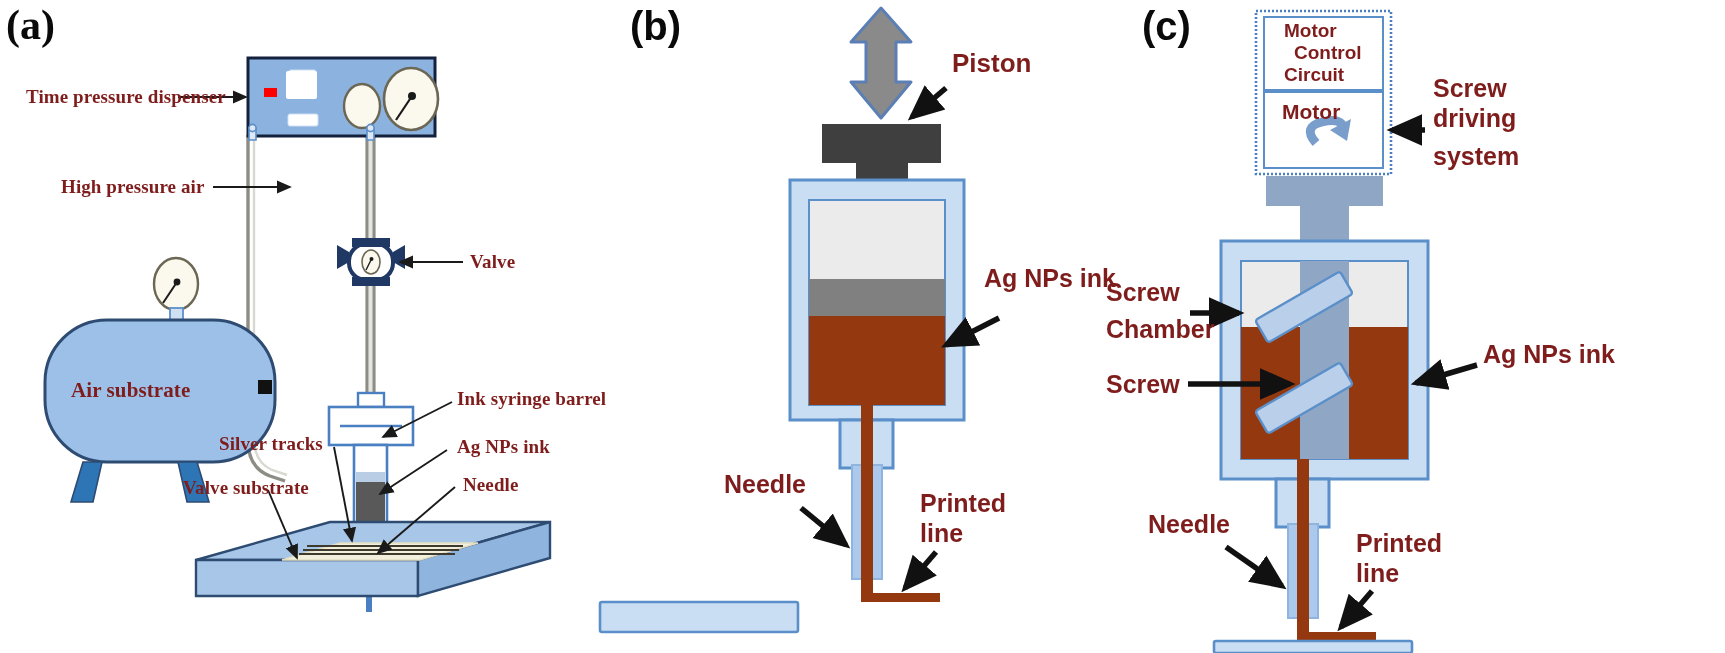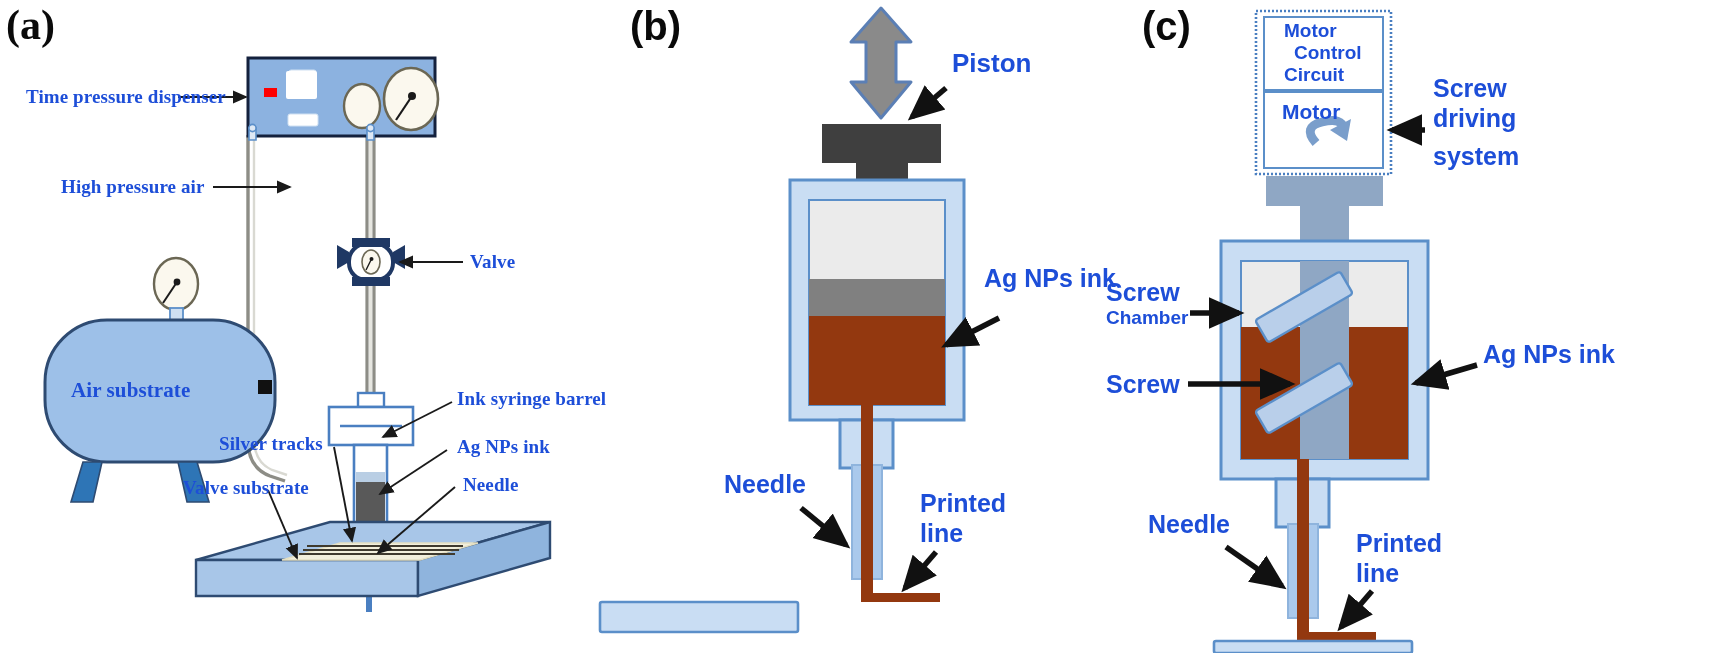--- a/index.html
+++ b/index.html
@@ -7,21 +7,21 @@
   .figure{position:relative;width:1725px;height:653px;background:#ffffff;}
   .panel{position:absolute;top:0;height:653px;}
   #panel-a{left:0;width:600px;}
   #panel-b{left:600px;width:500px;}
   #panel-c{left:1100px;width:625px;}
 
   .panel-label{position:absolute;font-weight:bold;color:#0a0a0a;line-height:1;}
   .panel-label.serif{font-family:"Liberation Serif",serif;}
   .panel-label.sans{font-family:"Liberation Sans",sans-serif;}
 
-  .lbl{position:absolute;color:#1d4ed8;font-weight:bold;line-height:1.12;white-space:pre;}
+  .lbl{position:absolute;color:#7f1d1d;font-weight:bold;line-height:1.12;white-space:pre;}
   .lbl.serif{font-family:"Liberation Serif",serif;font-size:19px;letter-spacing:.1px;}
   .lbl.sans{font-family:"Liberation Sans",sans-serif;font-size:22px;}
   .lbl.sml{font-size:19px;}
 
   svg{position:absolute;left:0;top:0;overflow:visible;}
   .svglayer{position:absolute;left:0;top:0;width:100%;height:653px;pointer-events:none;}
 </style>
 </head>
 <body>
 
@@ -228,21 +228,21 @@
     <div class="lbl sans sml" style="left:184px;top:20px;font-weight:bold;">Motor</div>
     <div class="lbl sans sml" style="left:194px;top:42px;font-weight:bold;">Control</div>
     <div class="lbl sans sml" style="left:184px;top:64px;font-weight:bold;">Circuit</div>
     <div class="lbl sans sml" style="left:182px;top:100px;font-size:21px;">Motor</div>
 
     <div class="lbl sans" style="left:333px;top:74px;font-size:25px;">Screw</div>
     <div class="lbl sans" style="left:333px;top:104px;font-size:25px;">driving</div>
     <div class="lbl sans" style="left:333px;top:134px;font-size:25px;margin-top:8px;">system</div>
 
     <div class="lbl sans" style="left:6px;top:278px;font-size:25px;">Screw</div>
-    <div class="lbl sans" style="left:6px;top:307px;font-size:19px;">Chamber</div>
+    <div class="lbl sans" style="left:6px;top:315px;font-size:25px;">Chamber</div>
     <div class="lbl sans" style="left:6px;top:370px;font-size:25px;">Screw</div>
     <div class="lbl sans" style="left:383px;top:340px;font-size:25px;">Ag NPs ink</div>
     <div class="lbl sans" style="left:48px;top:510px;font-size:25px;">Needle</div>
     <div class="lbl sans" style="left:256px;top:529px;font-size:25px;">Printed</div>
     <div class="lbl sans" style="left:256px;top:559px;font-size:25px;">line</div>
   </div>
 
 </div>
 
 </body></html>

